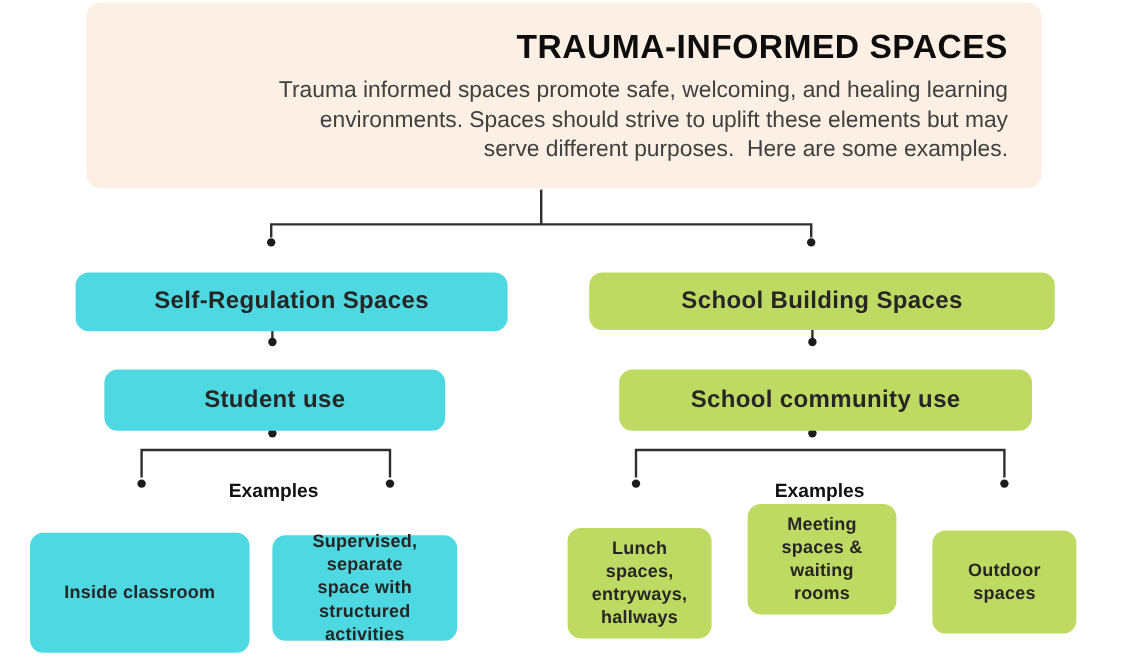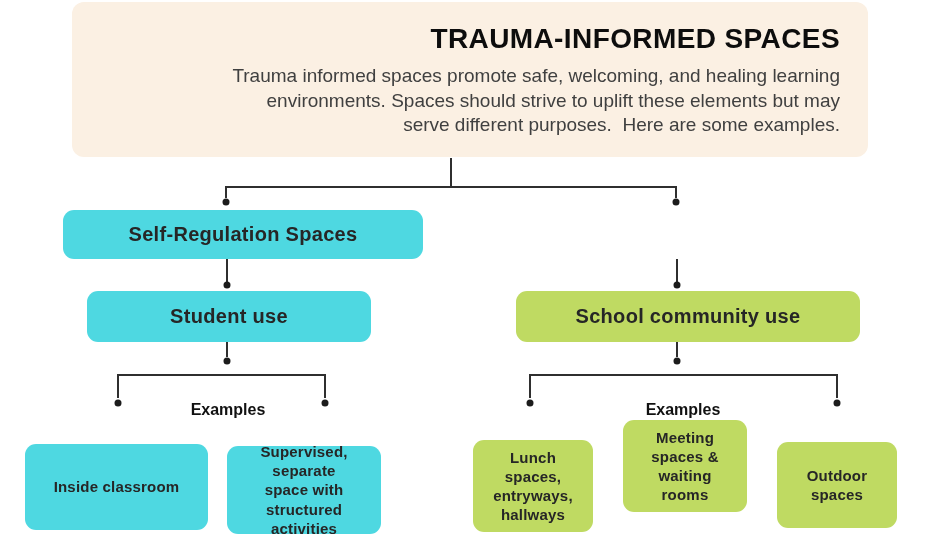--- a/index.html
+++ b/index.html
@@ -43,29 +43,29 @@
 
   .node{
     position:absolute;
     display:flex;align-items:center;justify-content:center;
     text-align:center;
     font-weight:bold;color:var(--text-dark,#262626);
     border-radius:11px;
   }
   .cyan{background:var(--cyan,#4ED8E1);}
   .green{background:var(--green,#BFDA62);}
-  .row-label{font-size:20px;letter-spacing:.3px;}
+  .row-label{font-size:20px;letter-spacing:.3px;margin-top:17px;}
   .leaf{font-size:15px;line-height:1.27;letter-spacing:.2px;}
 
   .pos-r1l{left:63px;top:210px;width:360px;height:49px;}
   .pos-r1r{left:491px;top:210px;width:388px;height:48px;}
   .pos-r2l{left:87px;top:291px;width:284px;height:51px;}
   .pos-r2r{left:516px;top:291px;width:344px;height:51px;}
 
-  .pos-leaf-inside{left:25px;top:444px;width:183px;height:86px;padding:0 10px;}
+  .pos-leaf-inside{left:25px;top:444px;width:183px;height:100px;padding:0 10px;}
   .pos-leaf-supervised{left:227px;top:446px;width:154px;height:88px;padding:0 26px;}
   .pos-leaf-lunch{left:473px;top:440px;width:120px;height:92px;padding:0 10px;}
   .pos-leaf-meeting{left:623px;top:420px;width:124px;height:92px;padding:0 10px;}
   .pos-leaf-outdoor{left:777px;top:442px;width:120px;height:86px;padding:0 10px;}
 
   .examples-label{
     position:absolute;top:401px;width:120px;
     text-align:center;
     font-size:16px;font-weight:bold;color:#111;
   }
@@ -106,20 +106,21 @@
   <header class="panel">
     <h1 class="title">TRAUMA-INFORMED SPACES</h1>
     <p class="subtitle">
       <span>Trauma informed spaces promote safe, welcoming, and healing learning</span>
       <span>environments. Spaces should strive to uplift these elements but may</span>
       <span>serve different purposes.  Here are some examples.</span>
     </p>
   </header>
 
   <div class="node cyan row-label pos-r1l">Self-Regulation Spaces</div>
+  <div class="node green row-label pos-r1r">School Building Spaces</div>
 
   <div class="node cyan row-label pos-r2l">Student use</div>
   <div class="node green row-label pos-r2r">School community use</div>
 
   <div class="examples-label examples-left">Examples</div>
   <div class="examples-label examples-right">Examples</div>
 
   <div class="node cyan leaf pos-leaf-inside">Inside classroom</div>
   <div class="node cyan leaf pos-leaf-supervised">Supervised, separate space with structured activities</div>
   <div class="node green leaf pos-leaf-lunch">Lunch spaces, entryways, hallways</div>

